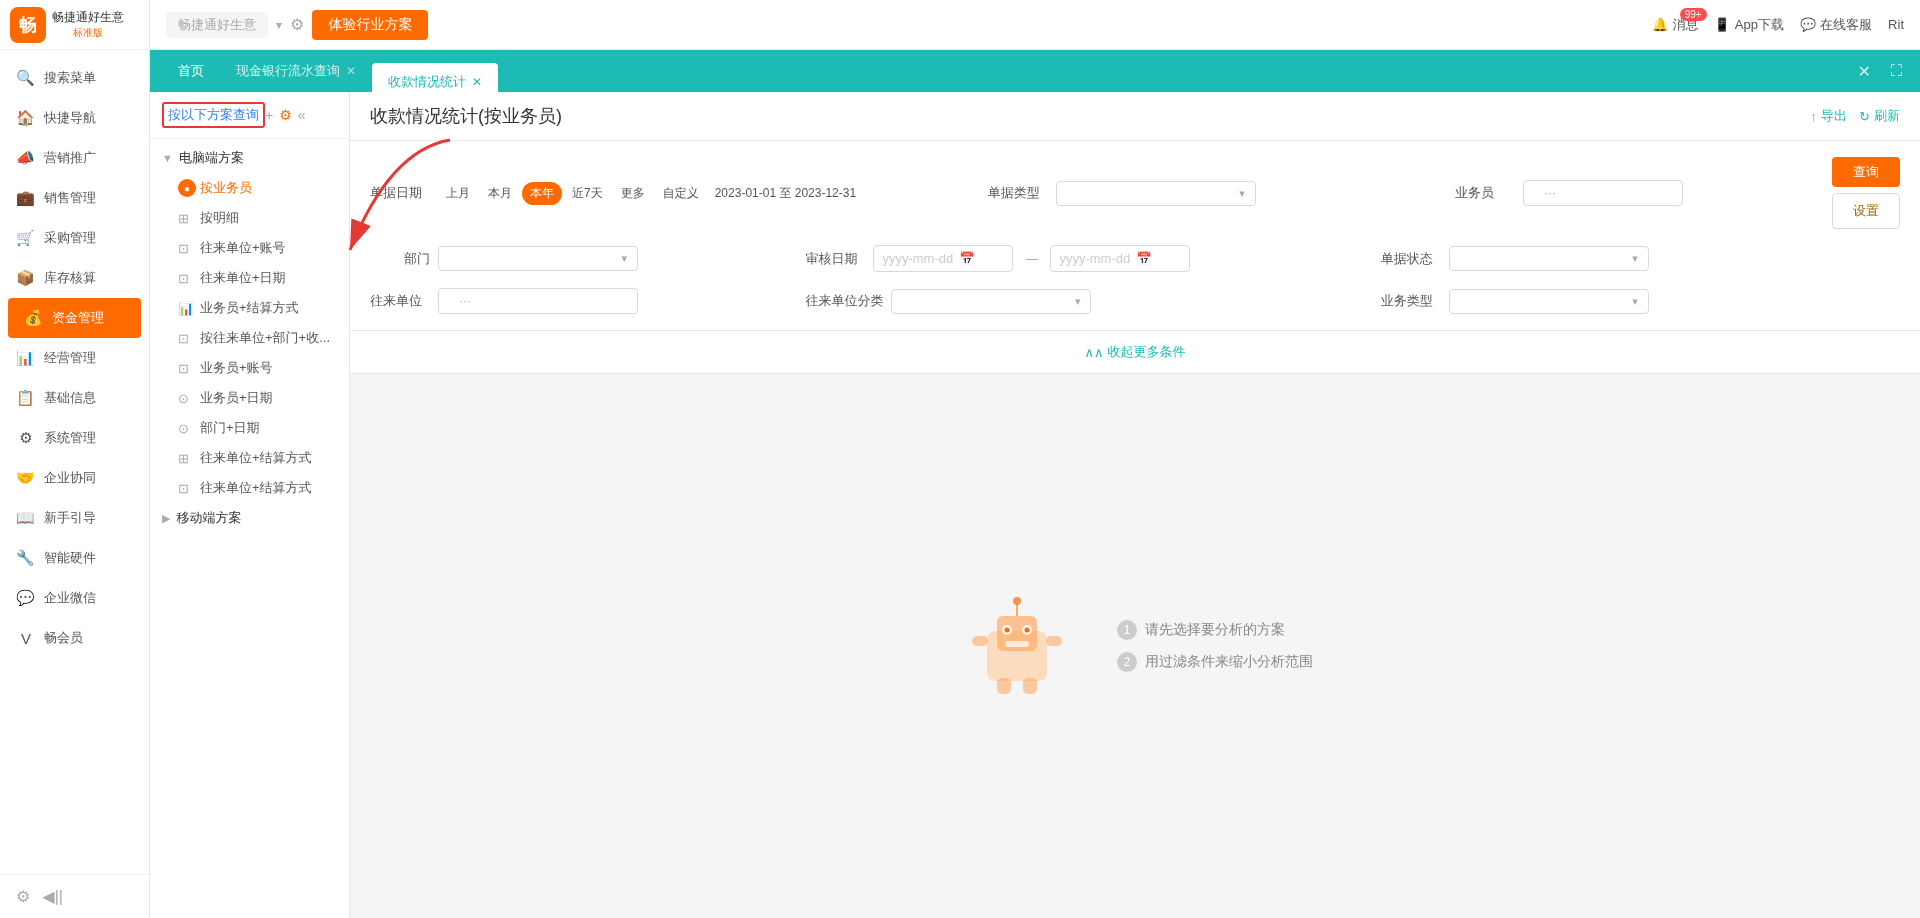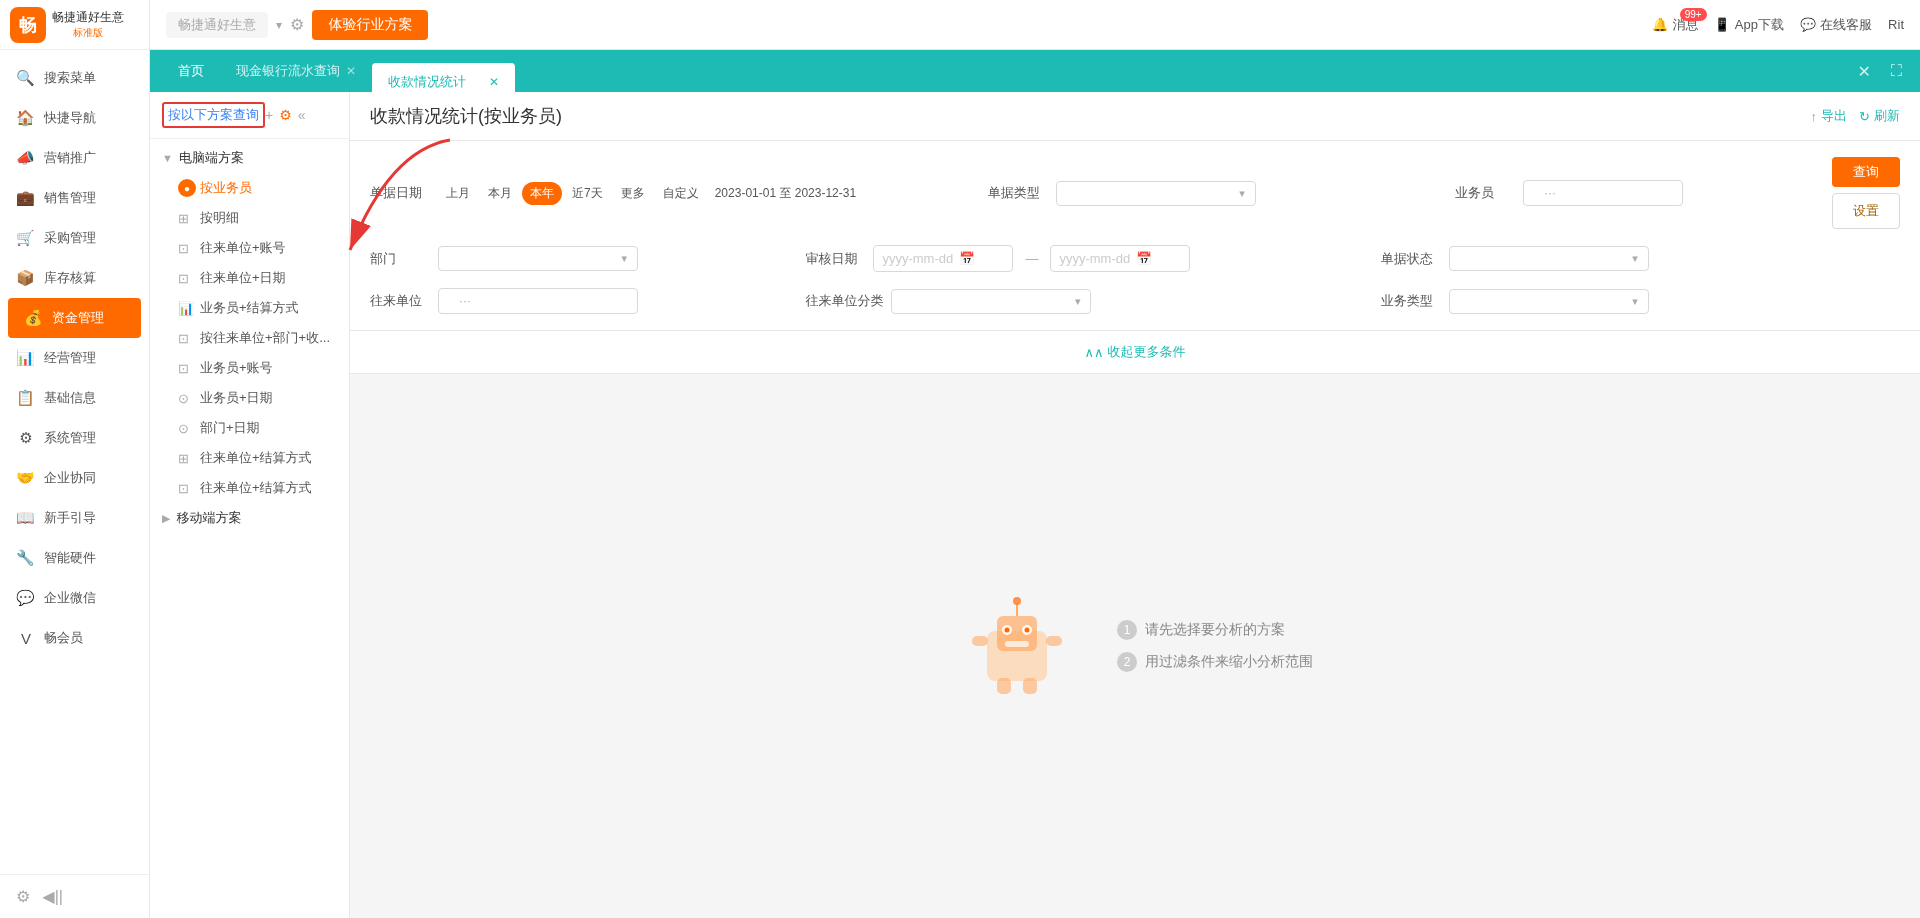--- a/index.html
+++ b/index.html
@@ -30,21 +30,21 @@
     .topbar-msg { display: flex; align-items: center; gap: 4px; color: #555; cursor: pointer; font-size: 13px; position: relative; }
     .badge { background: #ff4d4f; color: white; border-radius: 10px; padding: 1px 5px; font-size: 10px; position: absolute; top: -8px; right: -8px; }
     .topbar-app { display: flex; align-items: center; gap: 4px; color: #555; cursor: pointer; font-size: 13px; }
     .topbar-service { display: flex; align-items: center; gap: 4px; color: #555; cursor: pointer; font-size: 13px; }
     .topbar-user { color: #555; font-size: 13px; }
 
     
     .tabbar { height: 42px; background: #1dbbb4; display: flex; align-items: center; padding: 0 12px; gap: 0; }
     .tab-item { display: flex; align-items: center; padding: 0 16px; height: 42px; cursor: pointer; color: rgba(255,255,255,0.8); font-size: 13px; position: relative; }
     .tab-item.home { color: white; }
-    .tab-item.active { background: #fff; color: #1dbbb4; border-radius: 4px 4px 0 0; margin-top: 22px; height: 38px; gap: 17px; }
+    .tab-item.active { background: #fff; color: #1dbbb4; border-radius: 4px 4px 0 0; margin-top: 22px; height: 38px; }
     .tab-close { margin-left: 6px; color: rgba(255,255,255,0.6); font-size: 12px; cursor: pointer; }
     .tab-item.active .tab-close { color: #1dbbb4; }
     .tab-right { margin-left: auto; display: flex; align-items: center; gap: 8px; }
     .win-btn { color: rgba(255,255,255,0.8); font-size: 16px; cursor: pointer; padding: 0 6px; }
 
     
     .page-content { flex: 1; display: flex; overflow: hidden; background: #f5f5f5; }
 
     
     .left-panel { width: 200px; background: #fff; border-right: 1px solid #e8e8e8; display: flex; flex-direction: column; flex-shrink: 0; }
@@ -359,21 +359,21 @@
             </div>
           </div>
 
           <div class="btn-group">
             <button class="query-btn">查询</button>
             <button class="set-btn">设置</button>
           </div>
         </div>
 
         <div class="filter-row">
-          <div class="filter-item" style="flex:1.5;">
+          <div class="filter-item" style="flex:1.5;text-align:right;">
             <span class="filter-label">部门</span>
             <div class="select-box">
               <span></span>
               <span class="arrow">▾</span>
             </div>
           </div>
 
           <div class="filter-item" style="flex:2;">
             <span class="filter-label">审核日期</span>
             <div class="date-input">

